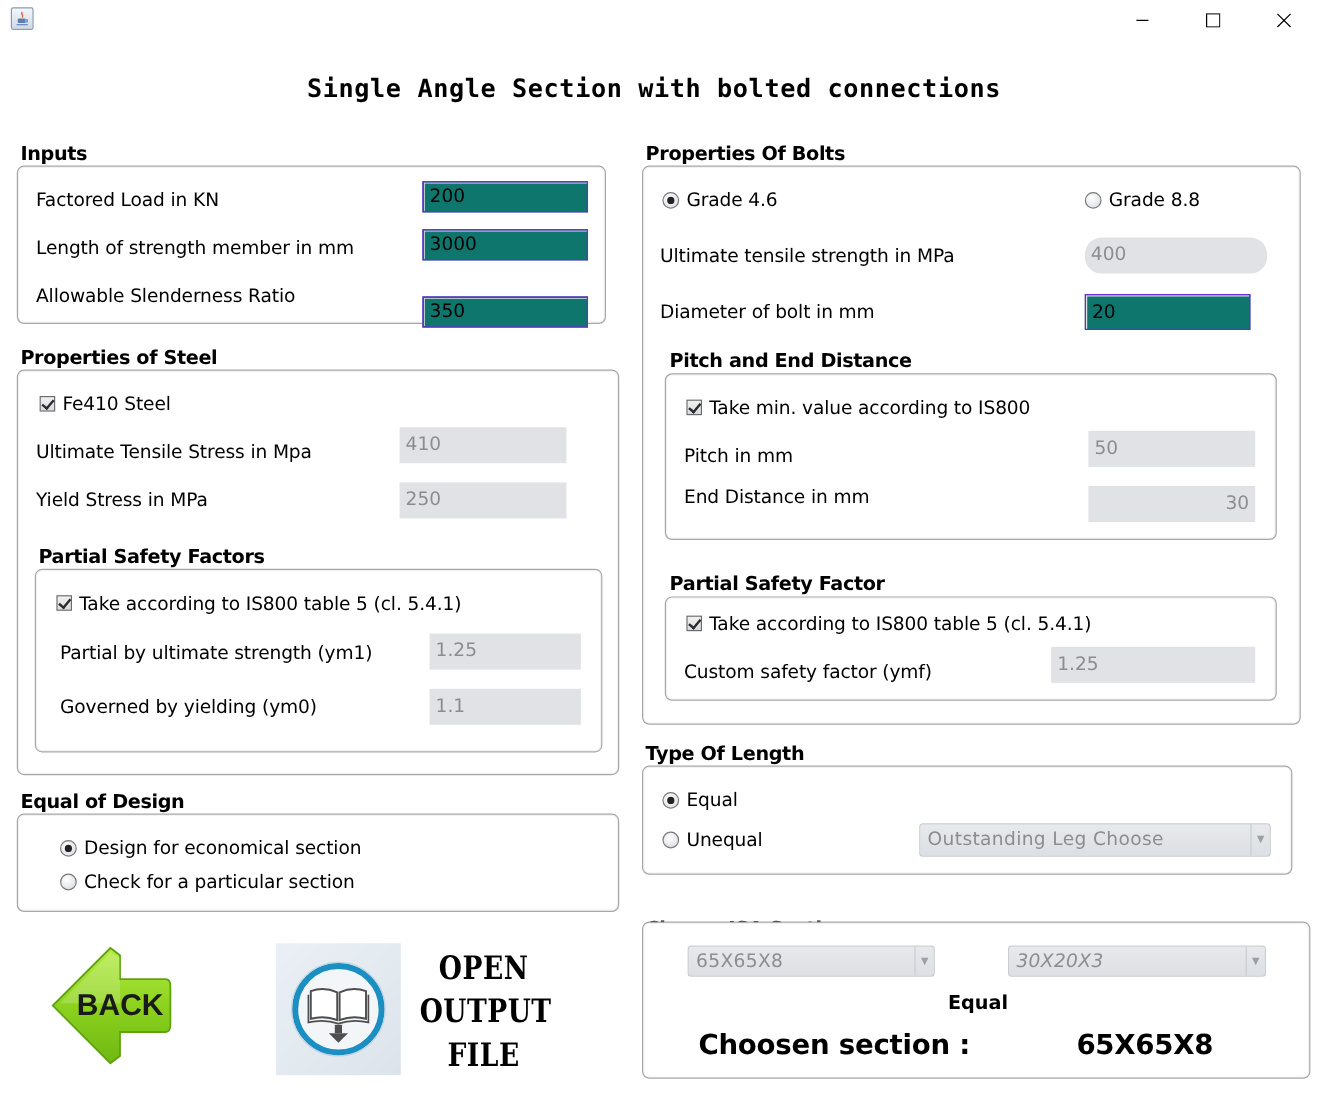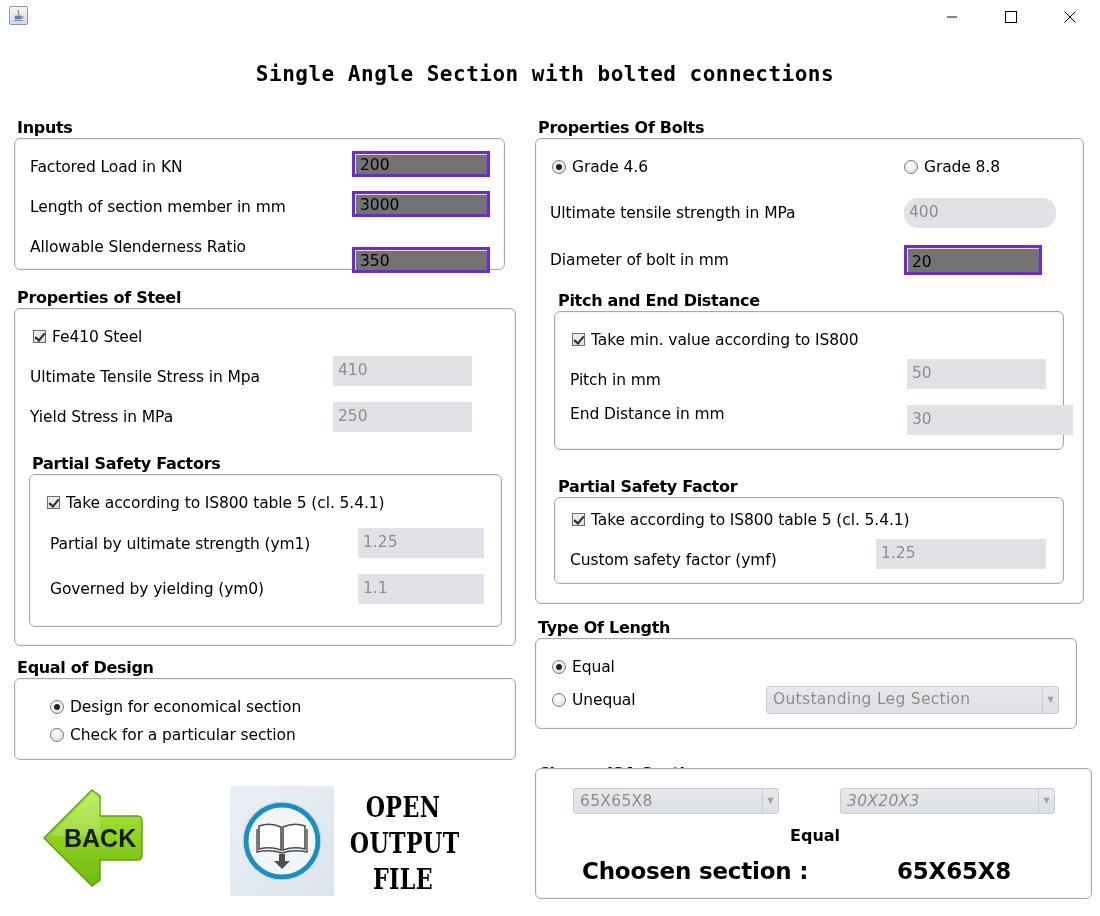--- a/index.html
+++ b/index.html
@@ -16,21 +16,21 @@
     .win-btn svg { width: 12px; height: 12px; }
 
     .main-title { left: 0; top: 62px; width: 1090px; text-align: center; font-family: "DejaVu Sans Mono", "Liberation Mono", monospace;
       font-size: 21px; font-weight: bold; letter-spacing: 0.5px; }
 
     .section-title { font-weight: bold; font-size: 16px; font-family: "DejaVu Sans", sans-serif; letter-spacing: -0.3px; }
     .panel { border: 1px solid #a7a7a7; border-radius: 6px; background: #fff; box-shadow: inset 0 0 0 1px #f2f2f2; }
 
     .label { font-size: 15.5px; white-space: nowrap; letter-spacing: -0.1px; }
 
-    .field { height: 26px; border: 3px solid #6d28d9; background: #737373; font-size: 15.5px; padding: 0 5px; line-height: 22px;
+    .field { height: 26px; border: 1px solid #6d28d9; background: #0f766e; font-size: 15.5px; padding: 0 5px; line-height: 22px;
       box-shadow: inset 1px 1px 0 #e3e3e3; }
     .field.disabled { border: none; background: #e0e2e6; color: #8d8d8d; box-shadow: none; line-height: 28px; height: 30px; }
 
     .check { display: inline-block; width: 13px; height: 13px; border: 1px solid #6d6d6d; background: linear-gradient(#f0f0f0,#d8dce2);
       vertical-align: -1px; position: relative; margin-right: 6px; }
     .check::after { content: ""; position: absolute; left: 3px; top: 0px; width: 4px; height: 8px; border: solid #2b2b2b; border-width: 0 2px 2px 0; transform: rotate(40deg); }
 
     .radio { display: inline-block; width: 14px; height: 14px; border: 1px solid #7a7a7a; border-radius: 50%;
       background: radial-gradient(circle at 40% 35%, #ffffff, #d4d8de); vertical-align: -2px; position: relative; margin-right: 6px; }
     .radio.on::after { content: ""; position: absolute; left: 3px; top: 3px; width: 6px; height: 6px; border-radius: 50%; background: #222; }
@@ -75,21 +75,21 @@
       <path d="M0.5 0.5 L11.5 11.5 M11.5 0.5 L0.5 11.5" stroke="#000" stroke-width="1"></path>
     </svg>
 </div>
 
 <div class="abs main-title">Single Angle Section with bolted connections</div>
 
 <div class="abs section-title" style="left:17px; top:118px;">Inputs</div>
 <div class="abs panel" style="left:14px; top:138px; width:491px; height:132px;"></div>
 <div class="abs label" style="left:30px; top:158px;text-align:center;">Factored Load in KN</div>
 <div class="abs field" style="left:352px; top:151px; width:138px;">200</div>
-<div class="abs label" style="left:30px; top:198px;">Length of section member in mm</div>
+<div class="abs label" style="left:30px; top:198px;">Length of strength member in mm</div>
 <div class="abs field" style="left:352px; top:191px; width:138px;">3000</div>
 <div class="abs label" style="left:30px; top:238px;">Allowable Slenderness Ratio</div>
 <div class="abs field" style="left:352px; top:231px; width:138px;margin-top:16px;">350</div>
 
 <div class="abs section-title" style="left:17px; top:288px;text-align:center;">Properties of Steel</div>
 <div class="abs panel" style="left:14px; top:308px; width:502px; height:338px;"></div>
 <div class="abs label" style="left:33px; top:328px;">
   <span class="check"></span><span>Fe410 Steel</span>
 </div>
 <div class="abs label" style="left:30px; top:368px;">Ultimate Tensile Stress in Mpa</div>
@@ -162,40 +162,40 @@
 <div class="abs field" style="left:904px; top:245px; width:138px; height:30px; line-height:28px;">20</div>
 
 <div class="abs section-title" style="left:558px; top:291px;">Pitch and End Distance</div>
 <div class="abs panel" style="left:554px; top:311px; width:510px; height:139px;"></div>
 <div class="abs label" style="left:572px; top:331px;">
   <span class="check"></span><span>Take min. value according to IS800</span>
 </div>
 <div class="abs label" style="left:570px; top:371px;">Pitch in mm</div>
 <div class="abs field disabled" style="left:907px; top:359px; width:139px;">50</div>
 <div class="abs label" style="left:570px; top:405px;">End Distance in mm</div>
-<div class="abs field disabled" style="left:907px; top:405px; width:166px;">30</div>
+<div class="abs field disabled" style="left:907px; top:405px; width:139px;text-align:right;">30</div>
 
 <div class="abs section-title" style="left:558px; top:477px;">Partial Safety Factor</div>
 <div class="abs panel" style="left:554px; top:497px; width:510px; height:87px;"></div>
 <div class="abs label" style="left:572px; top:511px;">
   <span class="check"></span><span>Take according to IS800 table 5 (cl. 5.4.1)</span>
 </div>
 <div class="abs label" style="left:570px; top:551px;">Custom safety factor (ymf)</div>
 <div class="abs field disabled" style="left:876px; top:539px; width:170px;">1.25</div>
 
 <div class="abs section-title" style="left:538px; top:618px;">Type Of Length</div>
 <div class="abs panel" style="left:535px; top:638px; width:542px; height:91px;"></div>
 <div class="abs label" style="left:552px; top:658px;">
   <span class="radio on"></span><span>Equal</span>
 </div>
 <div class="abs label" style="left:552px; top:691px;">
   <span class="radio"></span><span>Unequal</span>
 </div>
 <div class="abs combo" style="left:766px; top:686px; width:293px; height:28px;">
-  <span class="combo-text">Outstanding Leg Section</span>
+  <span class="combo-text">Outstanding Leg Choose</span>
   <span class="arrow" style="height:26px;">▼</span>
 </div>
 
 <div class="abs section-title" style="left:538px; top:748px;margin-top:16px;">Choose ISA Section</div>
 <div class="abs panel" style="left:535px; top:768px; width:557px; height:131px;"></div>
 <div class="abs combo" style="left:573px; top:788px; width:206px;">
   <span class="combo-text">65X65X8</span>
   <span class="arrow">▼</span>
 </div>
 <div class="abs combo" style="left:840px; top:788px; width:215px;font-style:italic;">

